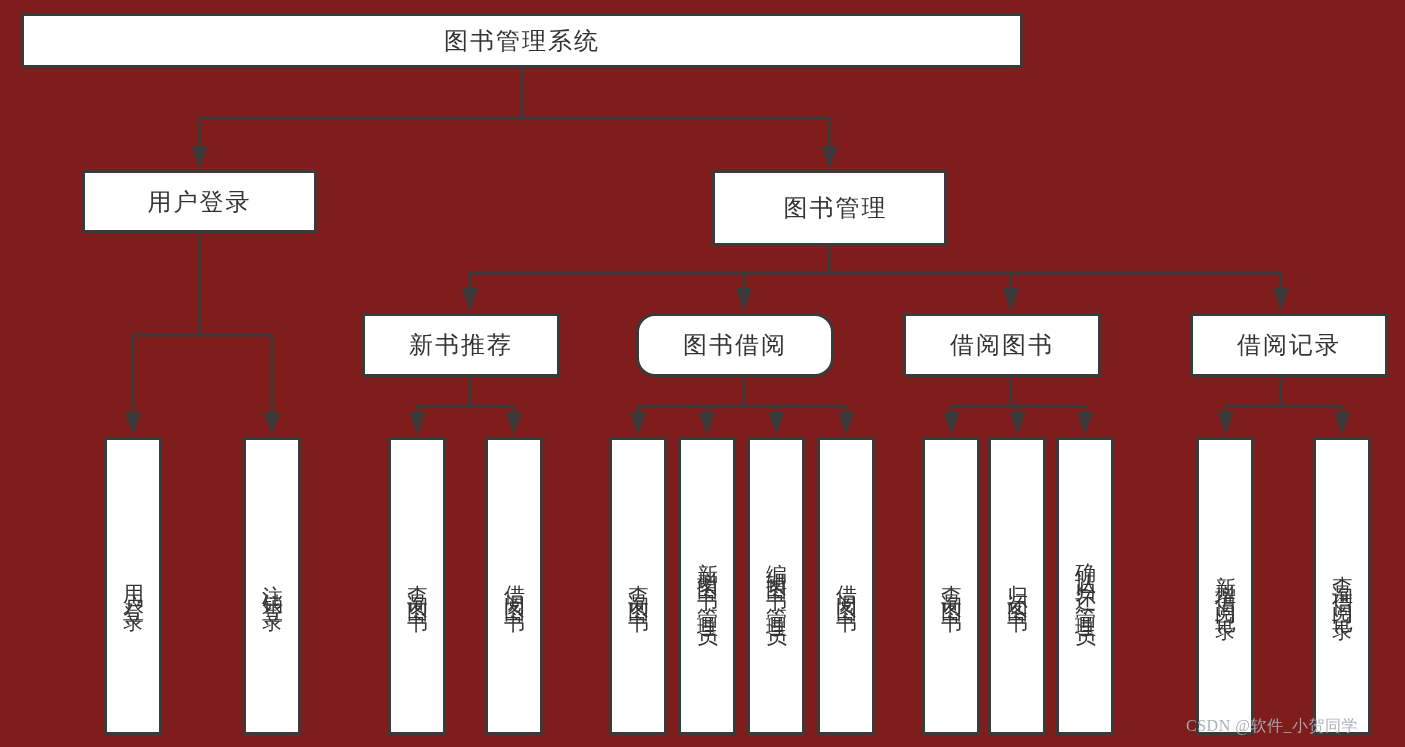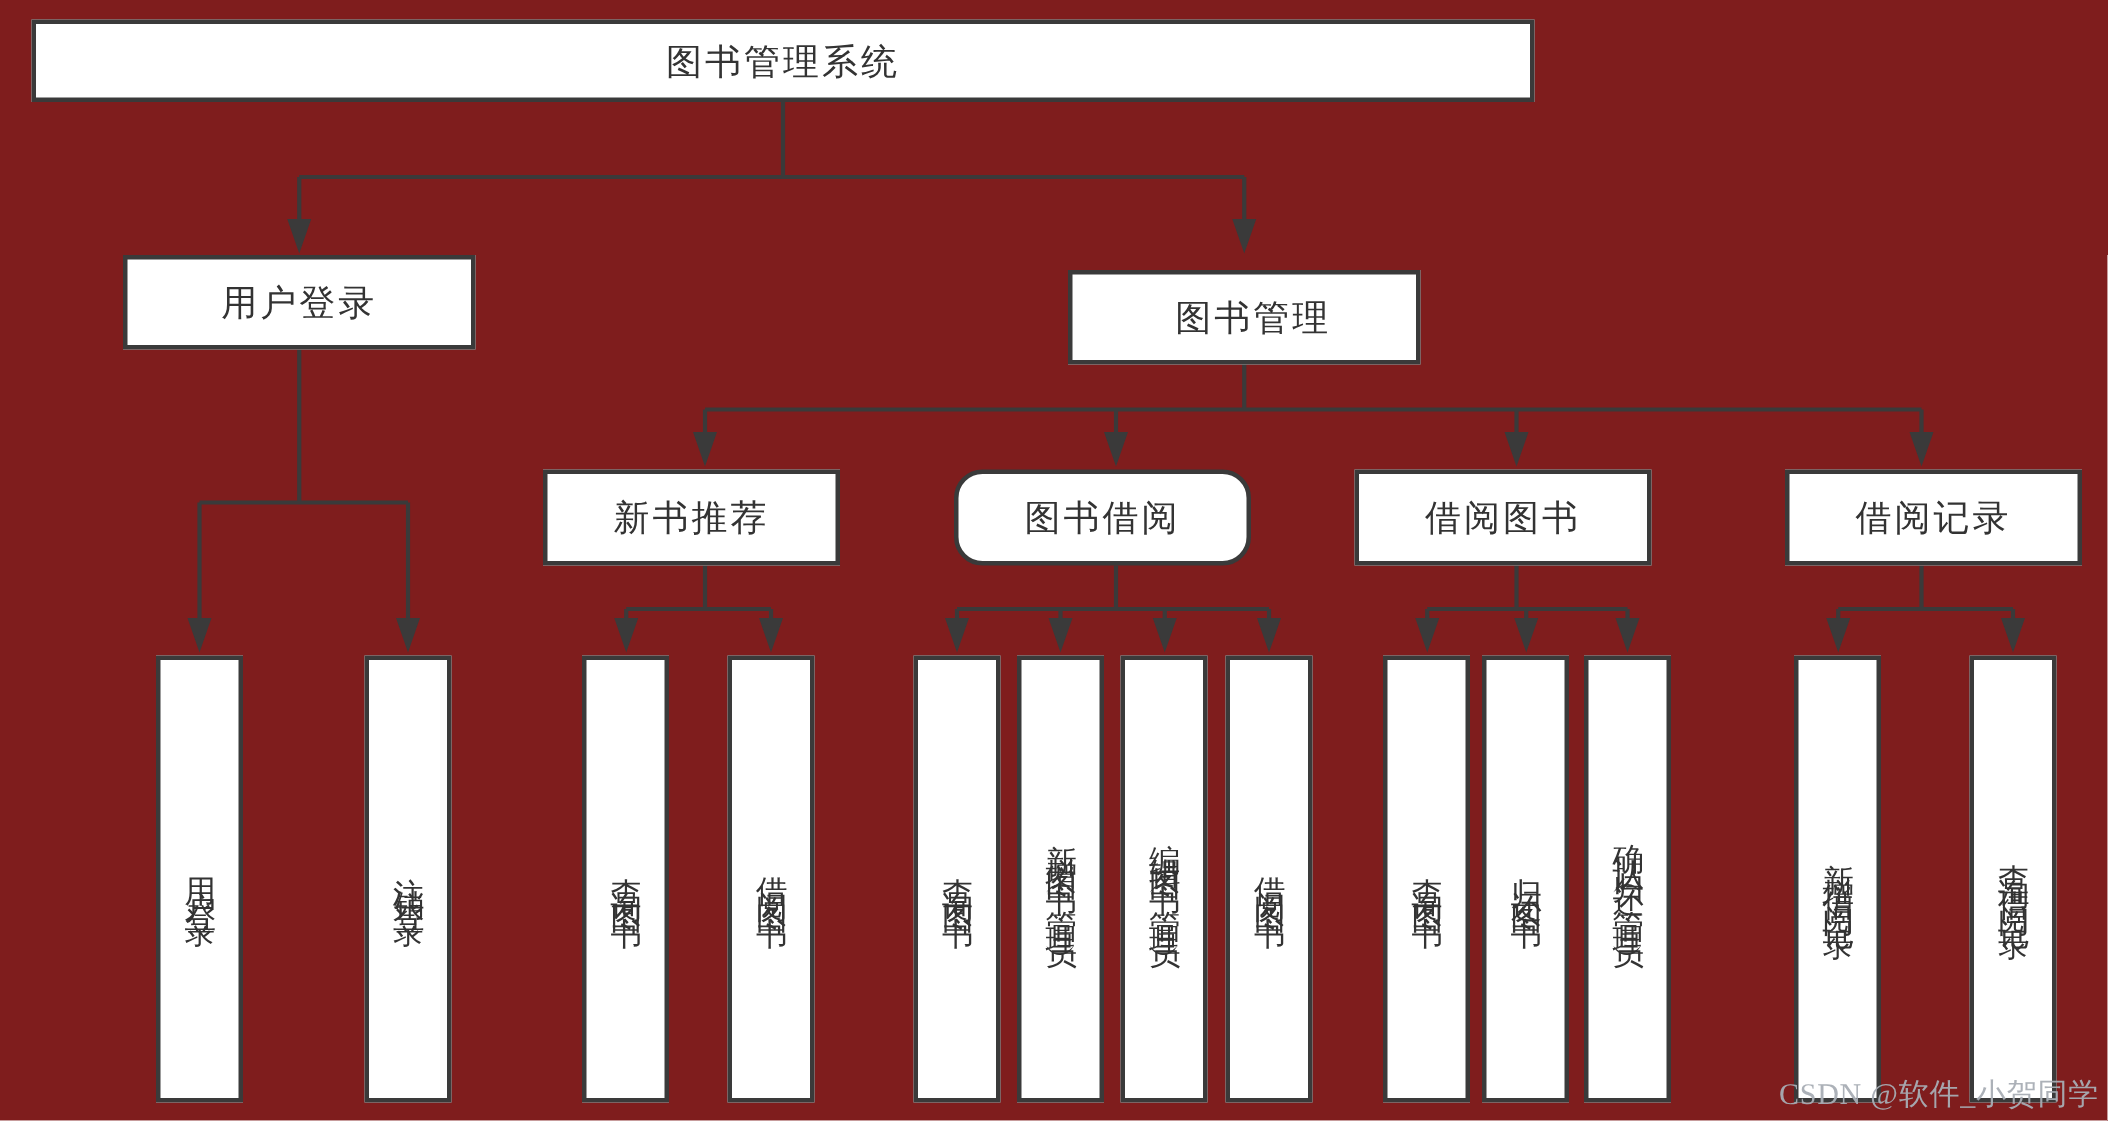--- a/index.html
+++ b/index.html
@@ -30,21 +30,21 @@
     justify-content: center;
     color: #333333;
   }
   .hlabel {
     font-size: 24px;
     letter-spacing: 2px;
     white-space: nowrap;
   }
   .root-box   { left: 21px;  top: 13px;  width: 1002px; height: 55px; }
   .l1-login   { left: 82px;  top: 170px; width: 235px;  height: 63px; }
-  .l1-mgmt    { left: 712px; top: 180px; width: 235px;  height: 63px; padding-left: 12px; }
+  .l1-mgmt    { left: 712px; top: 170px; width: 235px;  height: 76px; padding-left: 12px; }
   .l2 { top: 313px; width: 198px; height: 64px; }
   .l2-recommend { left: 362px;  }
   .l2-borrow    { left: 636px; border-radius: 19px;  }
   .l2-current   { left: 903px;  }
   .l2-record    { left: 1173px; margin-left: 17px; }
   .leaf {
     top: 437px;
     width: 58px;
     height: 298px;
   }
@@ -53,21 +53,21 @@
     text-orientation: mixed;
     font-size: 21px;
     letter-spacing: 9px;
     line-height: 1;
     color: #333333;
   }
   .watermark {
     position: absolute;
     left: 1186px;
     top: 716px;
-    font-size: 20px;
+    font-size: 16px;
     letter-spacing: 0.5px;
     color: rgba(168, 173, 180, 0.95);
     white-space: nowrap;
     z-index: 5;
   }
 </style>
 </head>
 <body>
 
 <div class="canvas">

